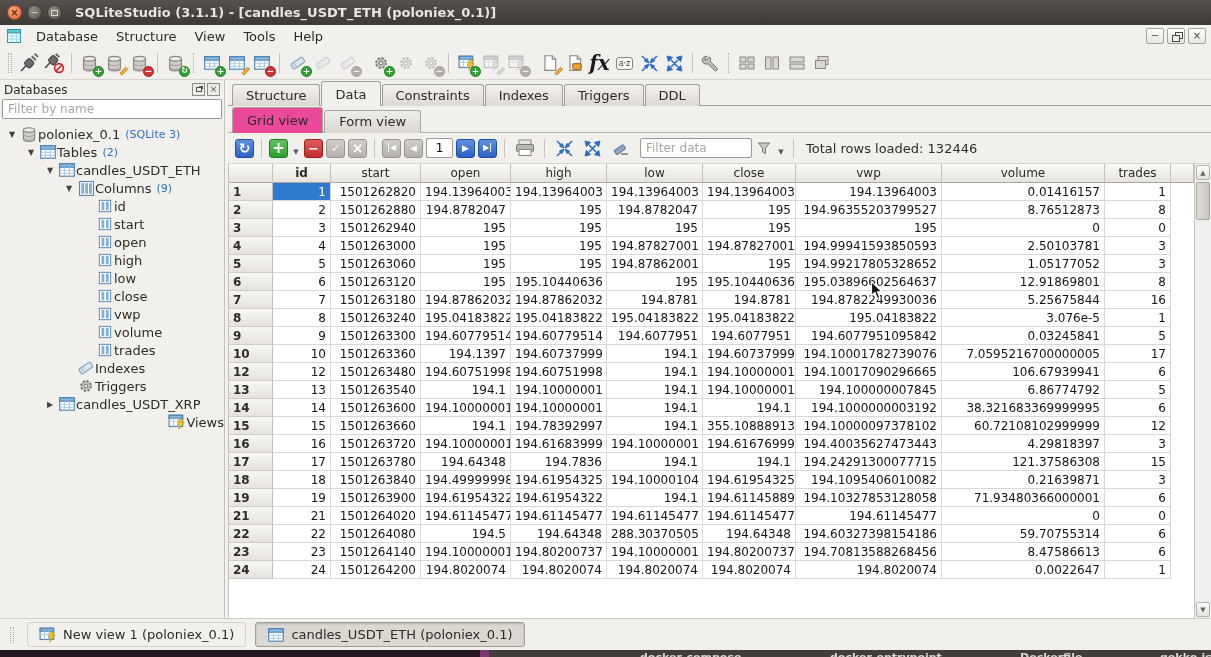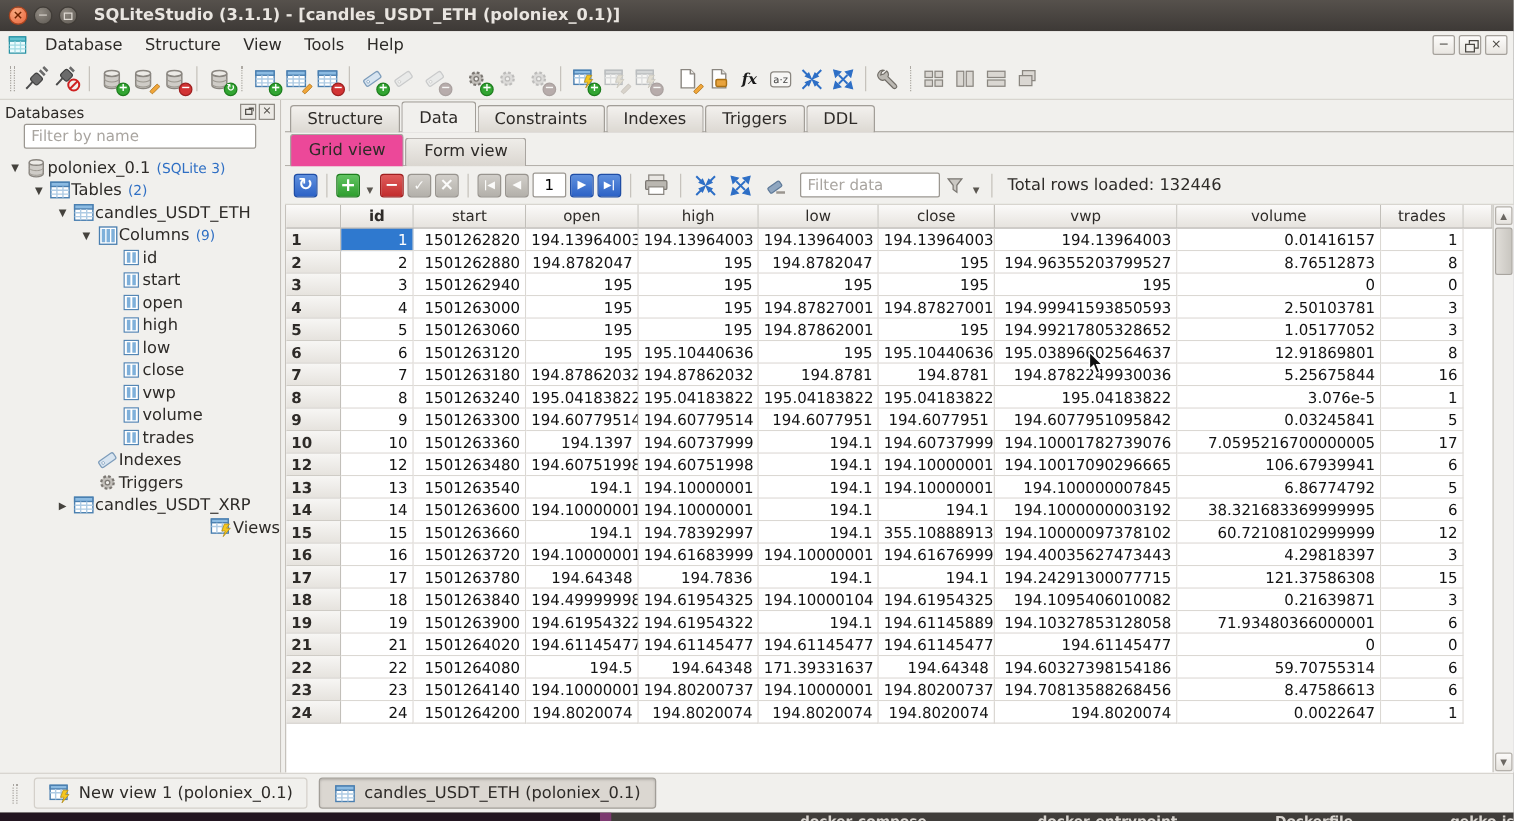--- a/index.html
+++ b/index.html
@@ -35,32 +35,32 @@
   .ticon.disabled{opacity:.42;filter:grayscale(.85);}
   .tsep{width:1px;height:20px;border-left:1px solid #c6c2bc;margin:0 5px;flex:none;}
   .tsep.dotted{border-left:1px dotted #aeaaa4;}
   .tgap{width:8px;flex:none;}
   .badge{position:absolute;right:-2px;bottom:-1px;width:11px;height:11px;border-radius:50%;display:flex;
          align-items:center;justify-content:center;font-size:9px;font-weight:bold;color:#fff;line-height:1;}
   .badge.add{background:#32a532;border:1px solid #1d7d1d;}
   .badge.del{background:#d23434;border:1px solid #9e1f1f;}
   .badge.refresh{background:#32a532;border:1px solid #1d7d1d;font-size:8px;}
   .badge.edit{background:transparent;}
-  .fx-txt{font-family:"DejaVu Serif",serif;font-style:italic;font-weight:bold;font-size:12px;color:#1a1a1a;}
+  .fx-txt{font-family:"DejaVu Serif",serif;font-style:italic;font-weight:bold;font-size:20px;color:#1a1a1a;}
   .az-txt{font-size:8px;border:1px solid #8a8680;border-radius:3px;padding:1px 2px;background:#f7f6f4;color:#444;}
 
   
   .main{display:flex;height:538px;}
   .sidebar{width:225px;background:#f1f0ed;border-right:1px solid #c6c2bc;display:flex;flex-direction:column;flex:none;}
   .panel-head{height:17px;display:flex;align-items:center;font-size:12px;padding:2px 4px 0;}
   .ph-btns{margin-left:auto;display:flex;gap:2px;}
   .ph-btn{width:13px;height:13px;border:1px solid #8f8b85;background:#eceae6;display:flex;align-items:center;
           justify-content:center;font-size:9px;color:#55524d;line-height:1;}
   .float-glyph{width:6px;height:5px;border:1px solid #55524d;box-shadow:2px -2px 0 -1px #55524d;}
-  .filter-input{margin:2px 19px 3px;height:20px;border:1px solid #9b9791;border-radius:2px;padding:0 5px;
+  .filter-input{margin:2px 2px 3px;height:20px;border:1px solid #9b9791;border-radius:2px;padding:0 5px;
                 font-size:12px;background:#fff;font-family:inherit;color:#333;}
   input::placeholder{color:#a9a5a0;}
   .tree{flex:1;overflow:hidden;font-size:13px;padding-top:3px;}
   .tree-row{height:18px;display:flex;align-items:center;white-space:nowrap;}
   .tr-arrow{width:16px;text-align:center;font-size:8px;color:#45423d;flex:none;}
   .tr-icon{width:18px;height:16px;flex:none;display:flex;align-items:center;justify-content:center;}
   .tr-label{margin-left:0;}
   .tr-badge{color:#2f6fc4;font-size:11px;margin-left:5px;}
   .splitter{width:3px;background:#f1f0ed;flex:none;}
 
@@ -990,21 +990,21 @@
                 <td class="c">0</td>
                 <td class="c">0</td>
                 <td class="filler"></td>
               </tr>
               <tr>
                 <th class="rowh">22</th>
                 <td class="c">22</td>
                 <td class="c">1501264080</td>
                 <td class="c">194.5</td>
                 <td class="c">194.64348</td>
-                <td class="c">171.39331637</td>
+                <td class="c">288.30370505</td>
                 <td class="c">194.64348</td>
                 <td class="c">194.60327398154186</td>
                 <td class="c">59.70755314</td>
                 <td class="c">6</td>
                 <td class="filler"></td>
               </tr>
               <tr>
                 <th class="rowh">23</th>
                 <td class="c">23</td>
                 <td class="c">1501264140</td>

